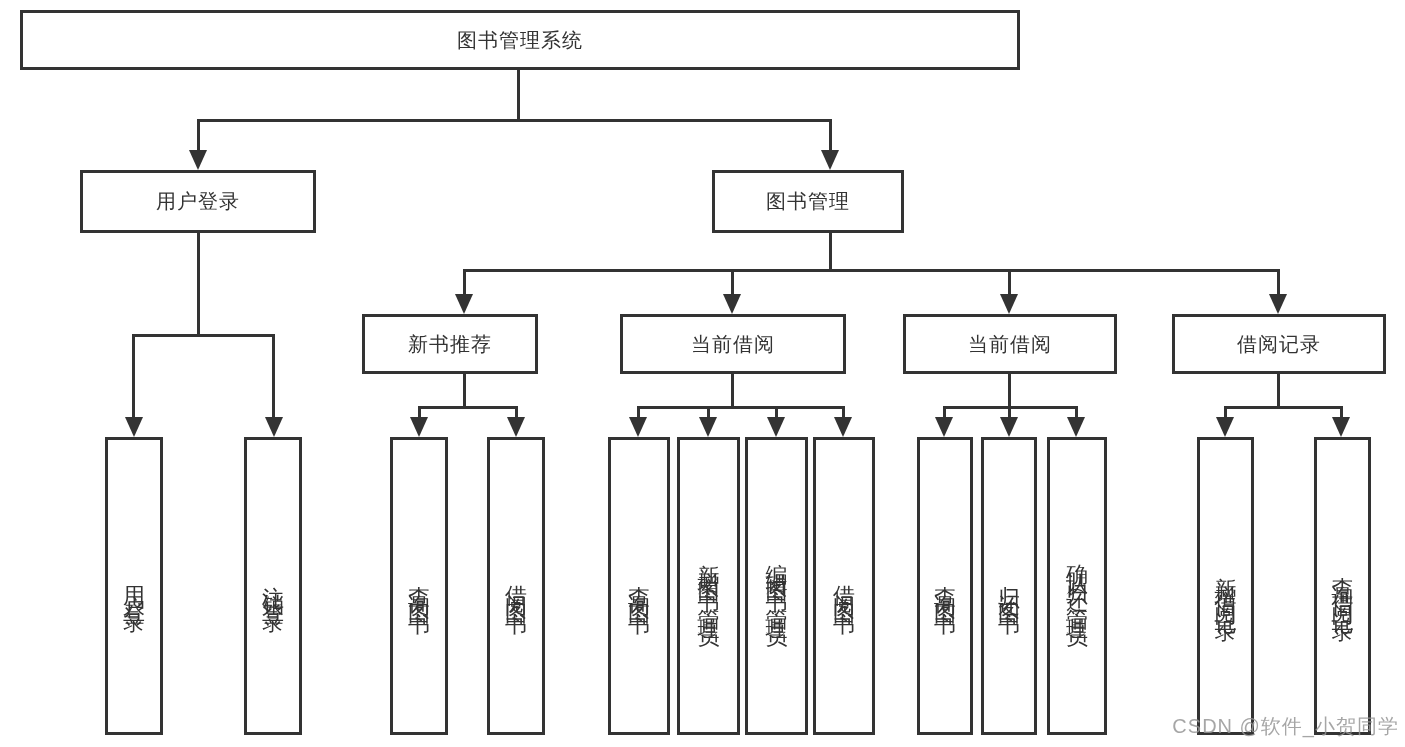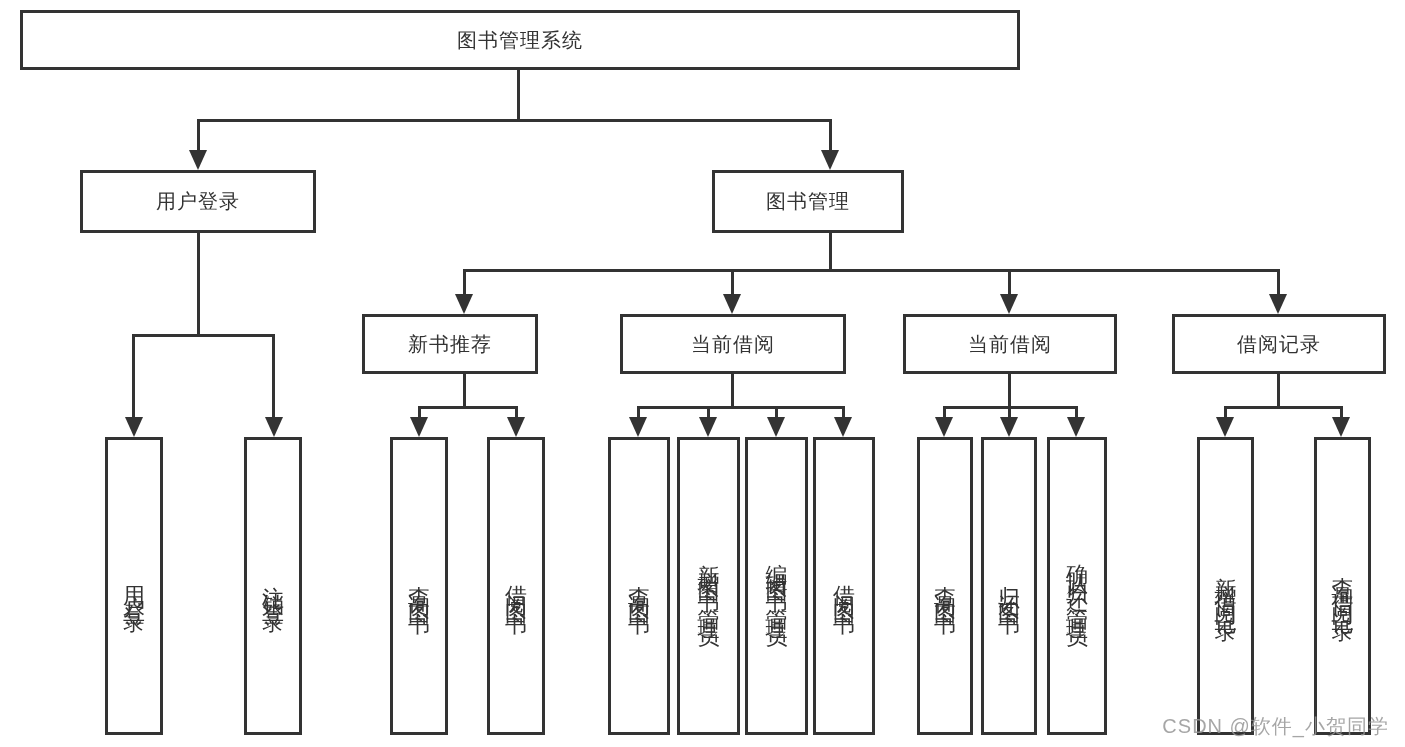--- a/index.html
+++ b/index.html
@@ -30,21 +30,21 @@
   .vline{width:3px;}
   .hline{height:3px;}
   .arrow{
     position:absolute;width:0;height:0;
     border-left:9px solid transparent;
     border-right:9px solid transparent;
     border-top:20px solid #333333;
   }
   .watermark{
     position:absolute;
-    right:16px;bottom:7px;
+    right:6px;bottom:7px;
     font-size:20px;
     color:rgba(150,150,150,0.85);
     letter-spacing:1px;
     white-space:nowrap;
   }
 </style>
 </head>
 <body>
 
 <div id="canvas">

